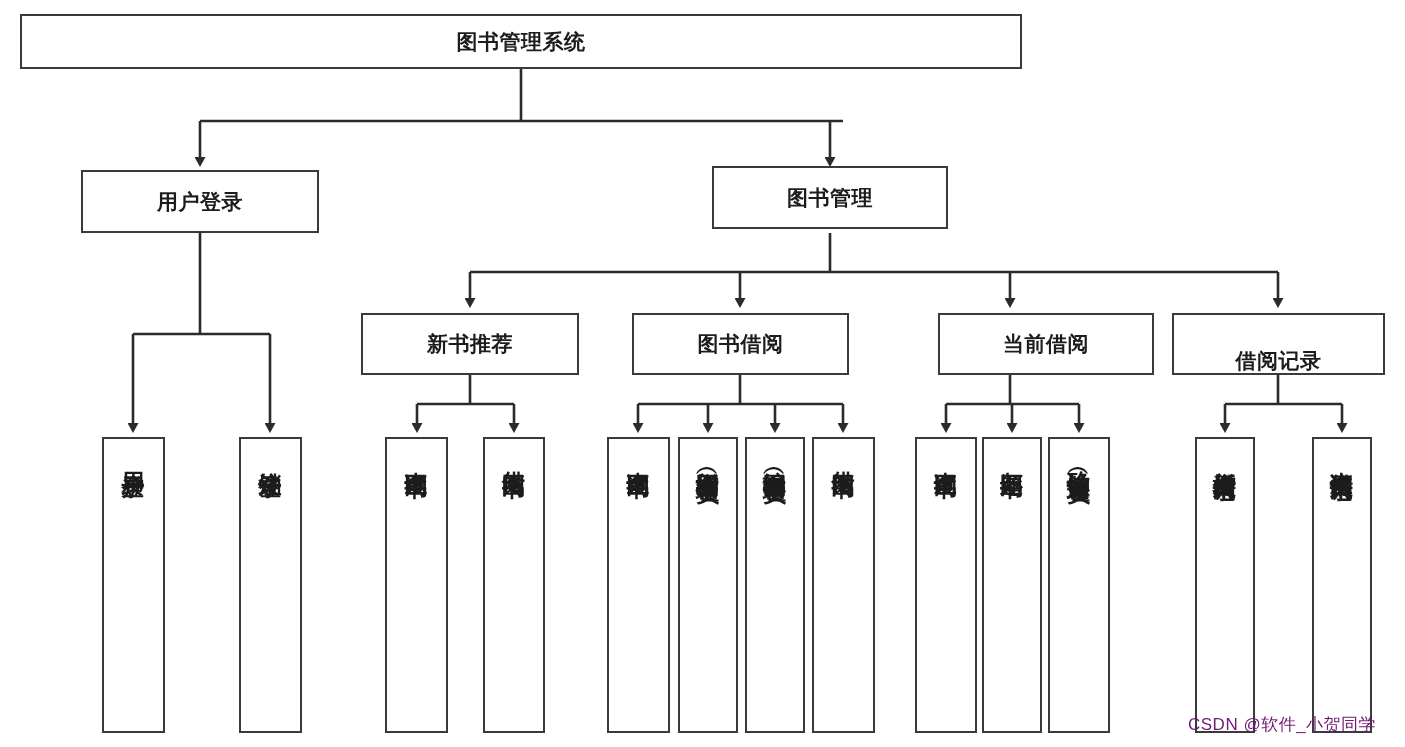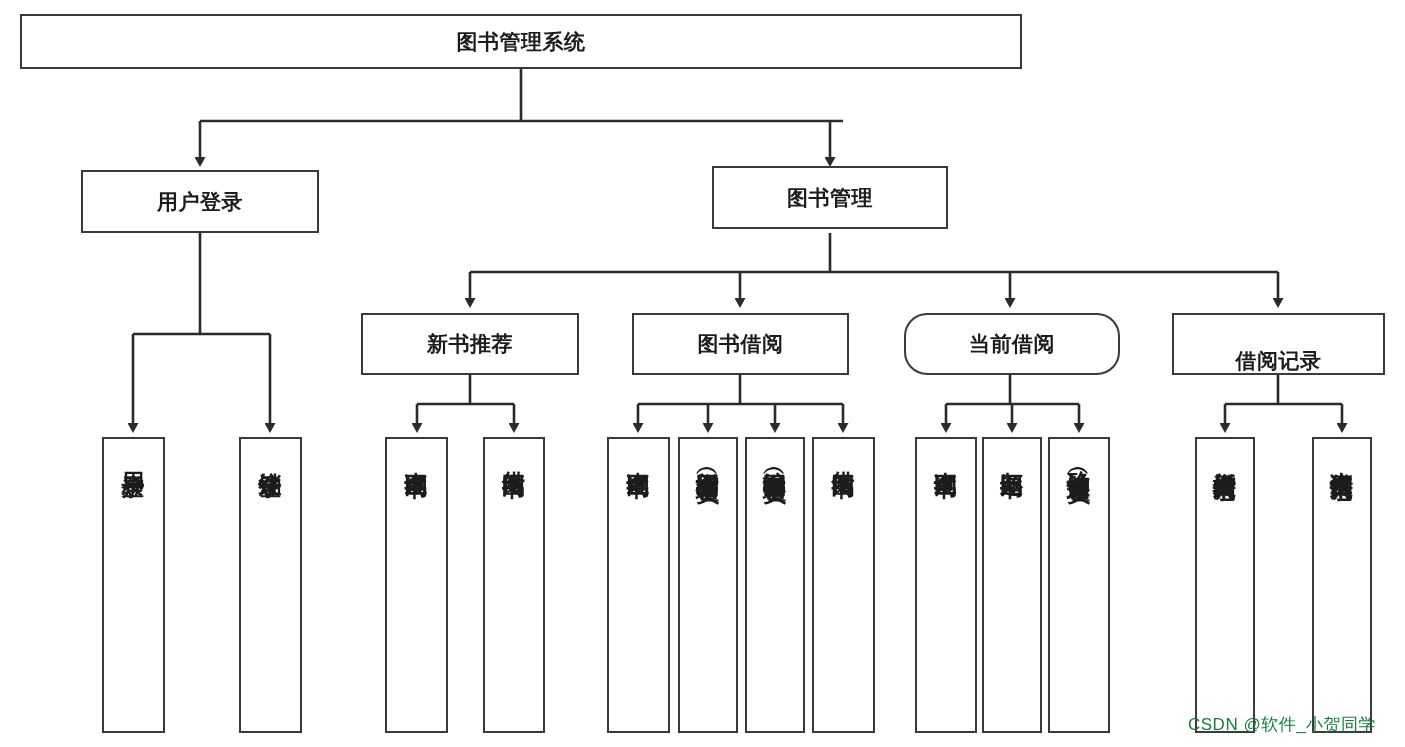--- a/index.html
+++ b/index.html
@@ -55,21 +55,21 @@
     text-orientation: upright;
     font-size: 23px;
     line-height: 1.05;
     letter-spacing: 1.5px;
   }
   #watermark {
     position: absolute;
     left: 1188px;
     top: 713px;
     font-size: 17px;
-    color: #15803d;
+    color: #701a75;
     letter-spacing: 0.5px;
     z-index: 3;
     white-space: pre;
   }
 </style>
 </head>
 <body>
 
 <div id="canvas">
 
@@ -136,21 +136,21 @@
   </div>
 
   <div class="node horiz" style="left:361px; top:313px; width:218px; height:62px;">
     <span class="lbl">新书推荐</span>
   </div>
 
   <div class="node horiz" style="left:632px; top:313px; width:217px; height:62px;justify-content:center;">
     <span class="lbl">图书借阅</span>
   </div>
 
-  <div class="node horiz" style="left:904px; top:313px; width:216px; height:62px;border-radius:23px;">
+  <div class="node horiz" style="left:938px; top:313px; width:216px; height:62px;">
     <span class="lbl">当前借阅</span>
   </div>
 
   <div class="node horiz" style="left:1172px; top:313px; width:213px; height:62px;align-items:flex-end;">
     <span class="lbl">借阅记录</span>
   </div>
 
   <div class="node vert" style="left:102px; top:437px; width:63px; height:296px;">
     <span class="lbl">用户登录</span>
   </div>

